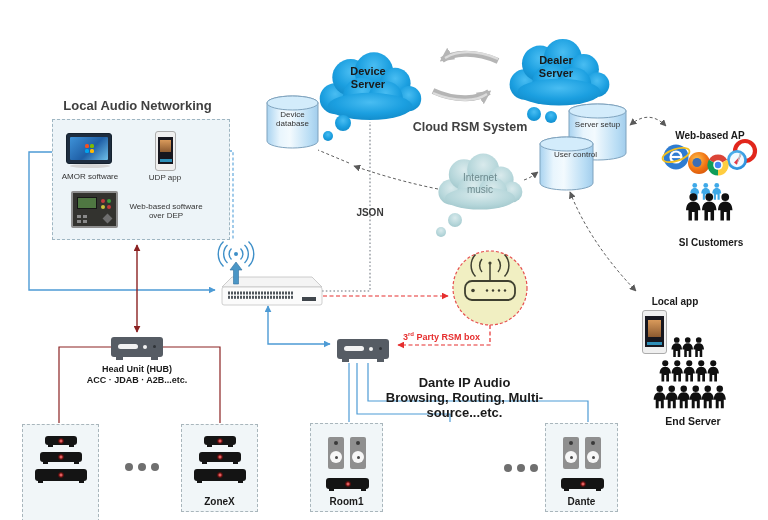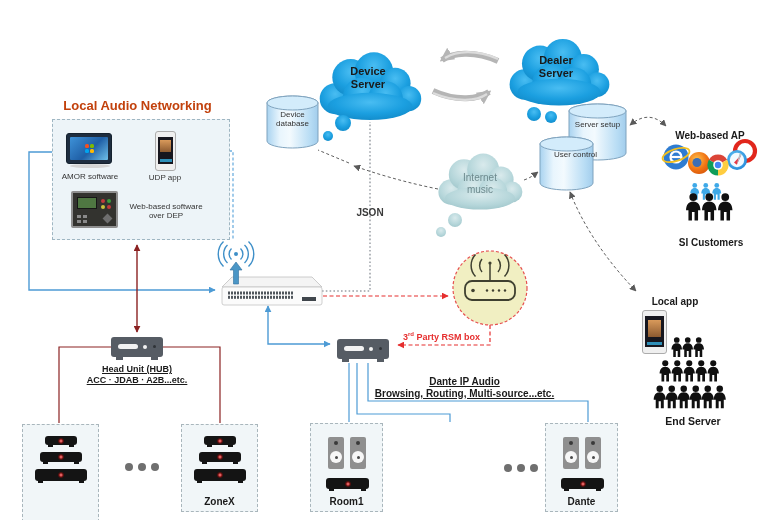--- a/index.html
+++ b/index.html
@@ -2,24 +2,24 @@
 <html><head>
 <meta charset="utf-8">
 <style>
   * { margin:0; padding:0; box-sizing:border-box; }
   body { background:#fff; font-family:"Liberation Sans", sans-serif; }
   #canvas { position:relative; width:768px; height:520px; background:#fff; overflow:hidden; }
   #wires { position:absolute; left:0; top:0; z-index:1; }
   .abs { position:absolute; z-index:2; }
   .lbl { color:#1a1a1a; text-align:center; line-height:1.15; }
   .bold { font-weight:bold; }
-  .darkred { color:#c2410c; }
+  .darkred { color:#404040; }
   .red { color:#E62E2E; }
   .tiny { font-size:8px; color:#333; }
-  .small { font-size:9px;text-decoration:underline; }
+  .small { font-size:9px; }
   .cloud-lbl { font-size:11px; font-weight:bold; }
   .dashbox { border:1px dashed #9FB6C2; background:#EDF4F8; }
   .zonebox { border:1px dashed #A9B6BC; background:#F1F6F8; }
   
   .laptop { width:46px; height:31px; background:#1E2D3F; border:1px solid #15212E; border-radius:3px; }
   .laptop .scr { position:absolute; inset:3px; background:linear-gradient(135deg,#3E92D8,#1F5FA6 55%,#6FC0E8); border-radius:1px; }
   .laptop .w { position:absolute; width:4px; height:4px; border-radius:1.5px; }
   .laptop .shadow { position:absolute; left:3px; bottom:-5px; width:40px; height:4px; background:#D4D4D4; border-radius:50%; }
   
   .phone { background:#EFEFEF; border:1px solid #ACACAC; border-radius:3px; }
@@ -313,20 +313,21 @@
   <span class="knob"></span>
 </div>
 <div class="abs lbl tiny" style="left:118px;top:202px;width:96px;">
   <div>Web-based software</div>
   <div>over DEP</div>
 </div>
 
 <div class="abs lbl cloud-lbl" style="left:342px;top:65px;width:52px;">Device Server</div>
 <div class="abs lbl cloud-lbl" style="left:530px;top:54px;width:52px;">Dealer Server</div>
 <div class="abs lbl" style="left:450px;top:172px;width:60px;font-size:10px;color:#6E8A8E;">Internet music</div>
+<div class="abs lbl bold darkred" style="left:406px;top:120px;width:128px;font-size:12.5px;">Cloud RSM System</div>
 
 <div class="abs lbl tiny" style="left:265px;top:110px;width:55px;">Device database</div>
 <div class="abs lbl tiny" style="left:569px;top:120px;width:57px;">Server setup</div>
 <div class="abs lbl tiny" style="left:540px;top:150px;width:71px;">User control</div>
 
 <div class="abs lbl bold" style="left:352px;top:207px;width:36px;font-size:10px;color:#3A3A3A;">JSON</div>
 
 <div class="abs lbl bold" style="left:664px;top:130px;width:92px;font-size:10px;">Web-based AP</div>
 <div class="abs lbl bold" style="left:668px;top:237px;width:86px;font-size:10px;">SI Customers</div>
 <div class="abs lbl bold" style="left:645px;top:296px;width:60px;font-size:10px;">Local app</div>
@@ -349,21 +350,21 @@
 </div>
 <div class="abs lbl bold small" style="left:87px;top:364px;width:100px;">Head Unit (HUB)</div>
 <div class="abs lbl bold small" style="left:76px;top:375px;width:122px;">ACC · JDAB · A2B...etc.</div>
 
 <div class="abs headunit" style="left:337px;top:339px;">
   <span class="slot"></span>
       <span class="d1"></span>
       <span class="d2"></span>
 </div>
 
-<div class="abs lbl bold" style="left:372px;top:376px;width:185px;font-size:10px;text-decoration:underline;">
+<div class="abs lbl bold" style="left:372px;top:376px;width:185px;font-size:13px;">
   <div>Dante IP Audio</div>
   <div>Browsing, Routing, Multi-source...etc.</div>
 </div>
 
 <div class="abs zonebox" style="left:22px;top:424px;width:77px;height:113px;">
   <span class="amp" style="left:22px;top:11px;width:32px;height:9px;">
         <span class="dot"></span>
       </span>
   <span class="amp" style="left:17px;top:27px;width:42px;height:10px;">
         <span class="dot"></span>

